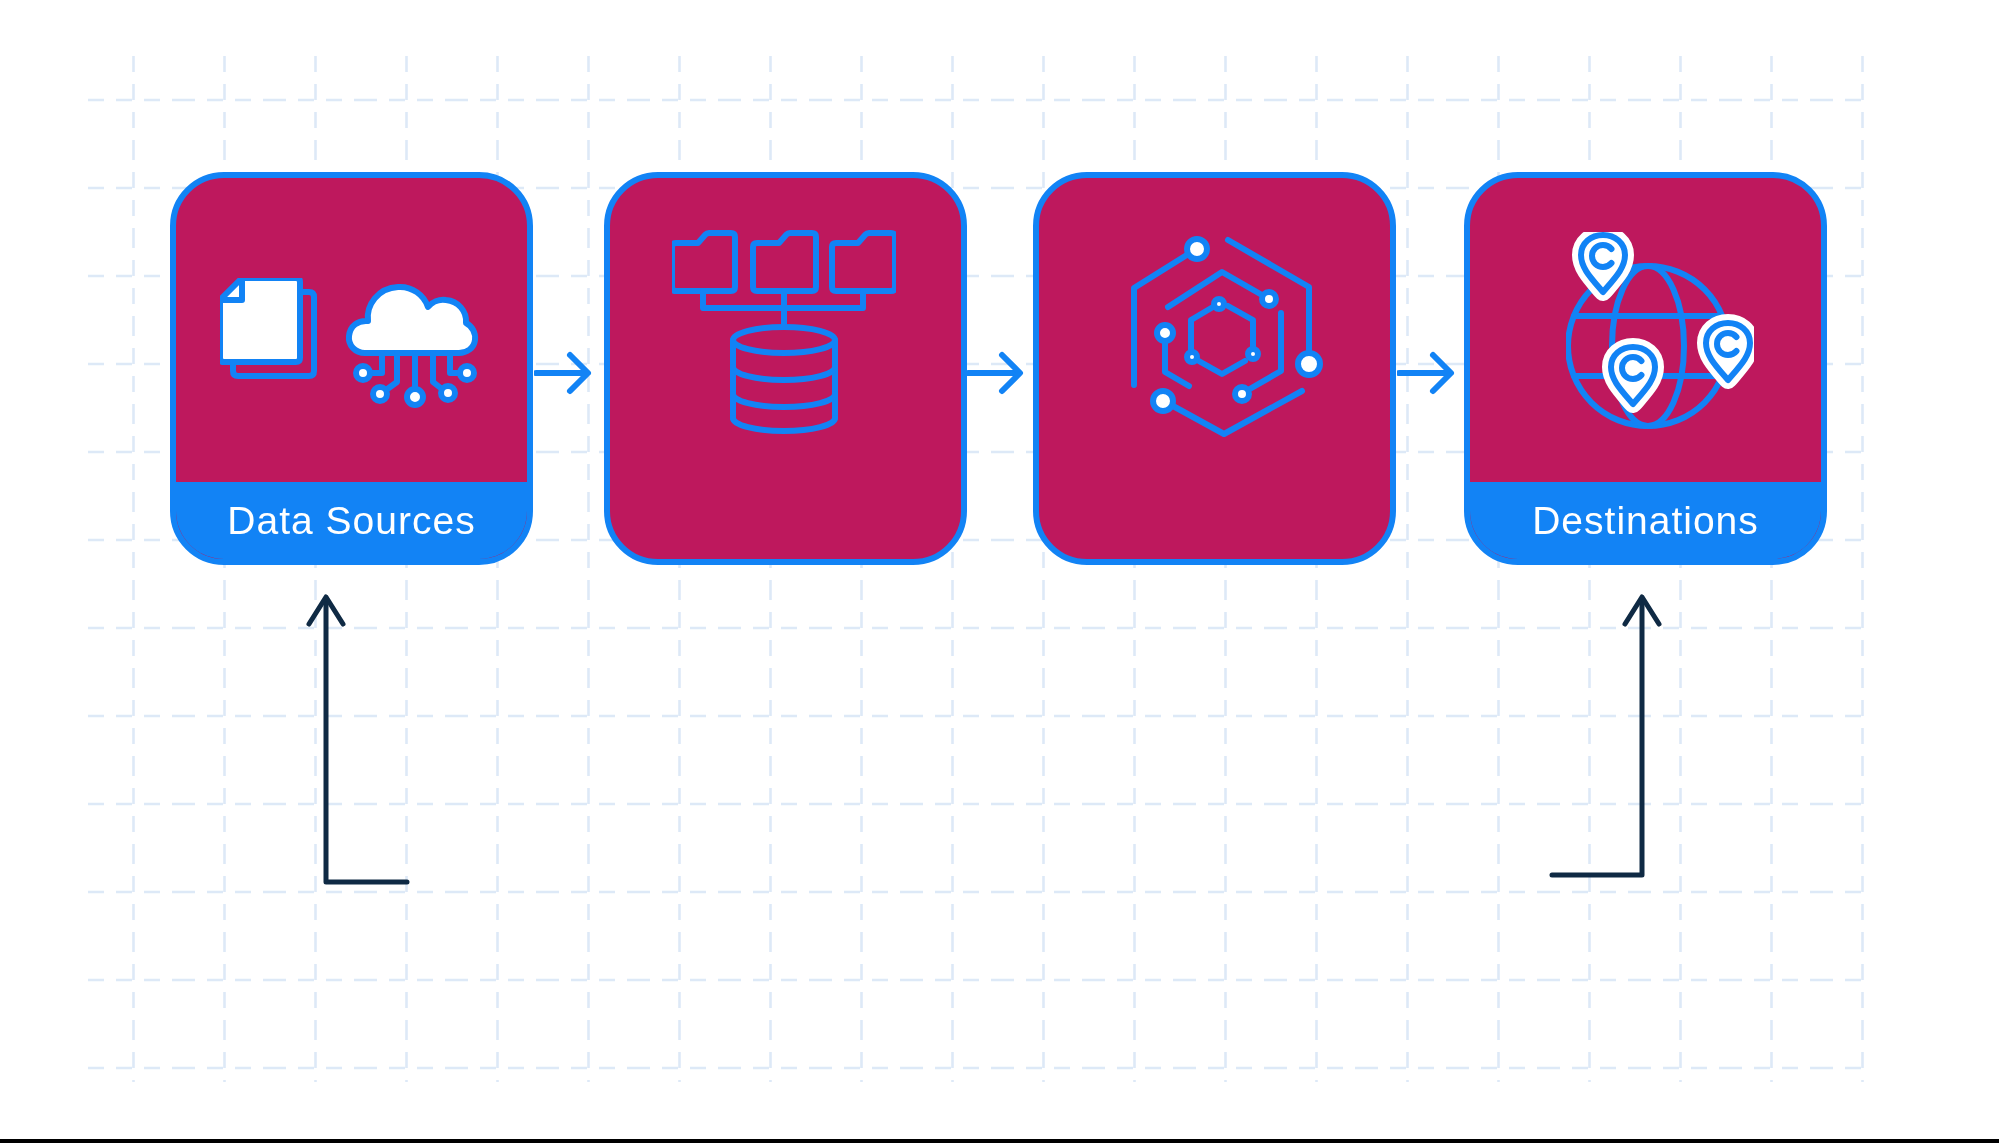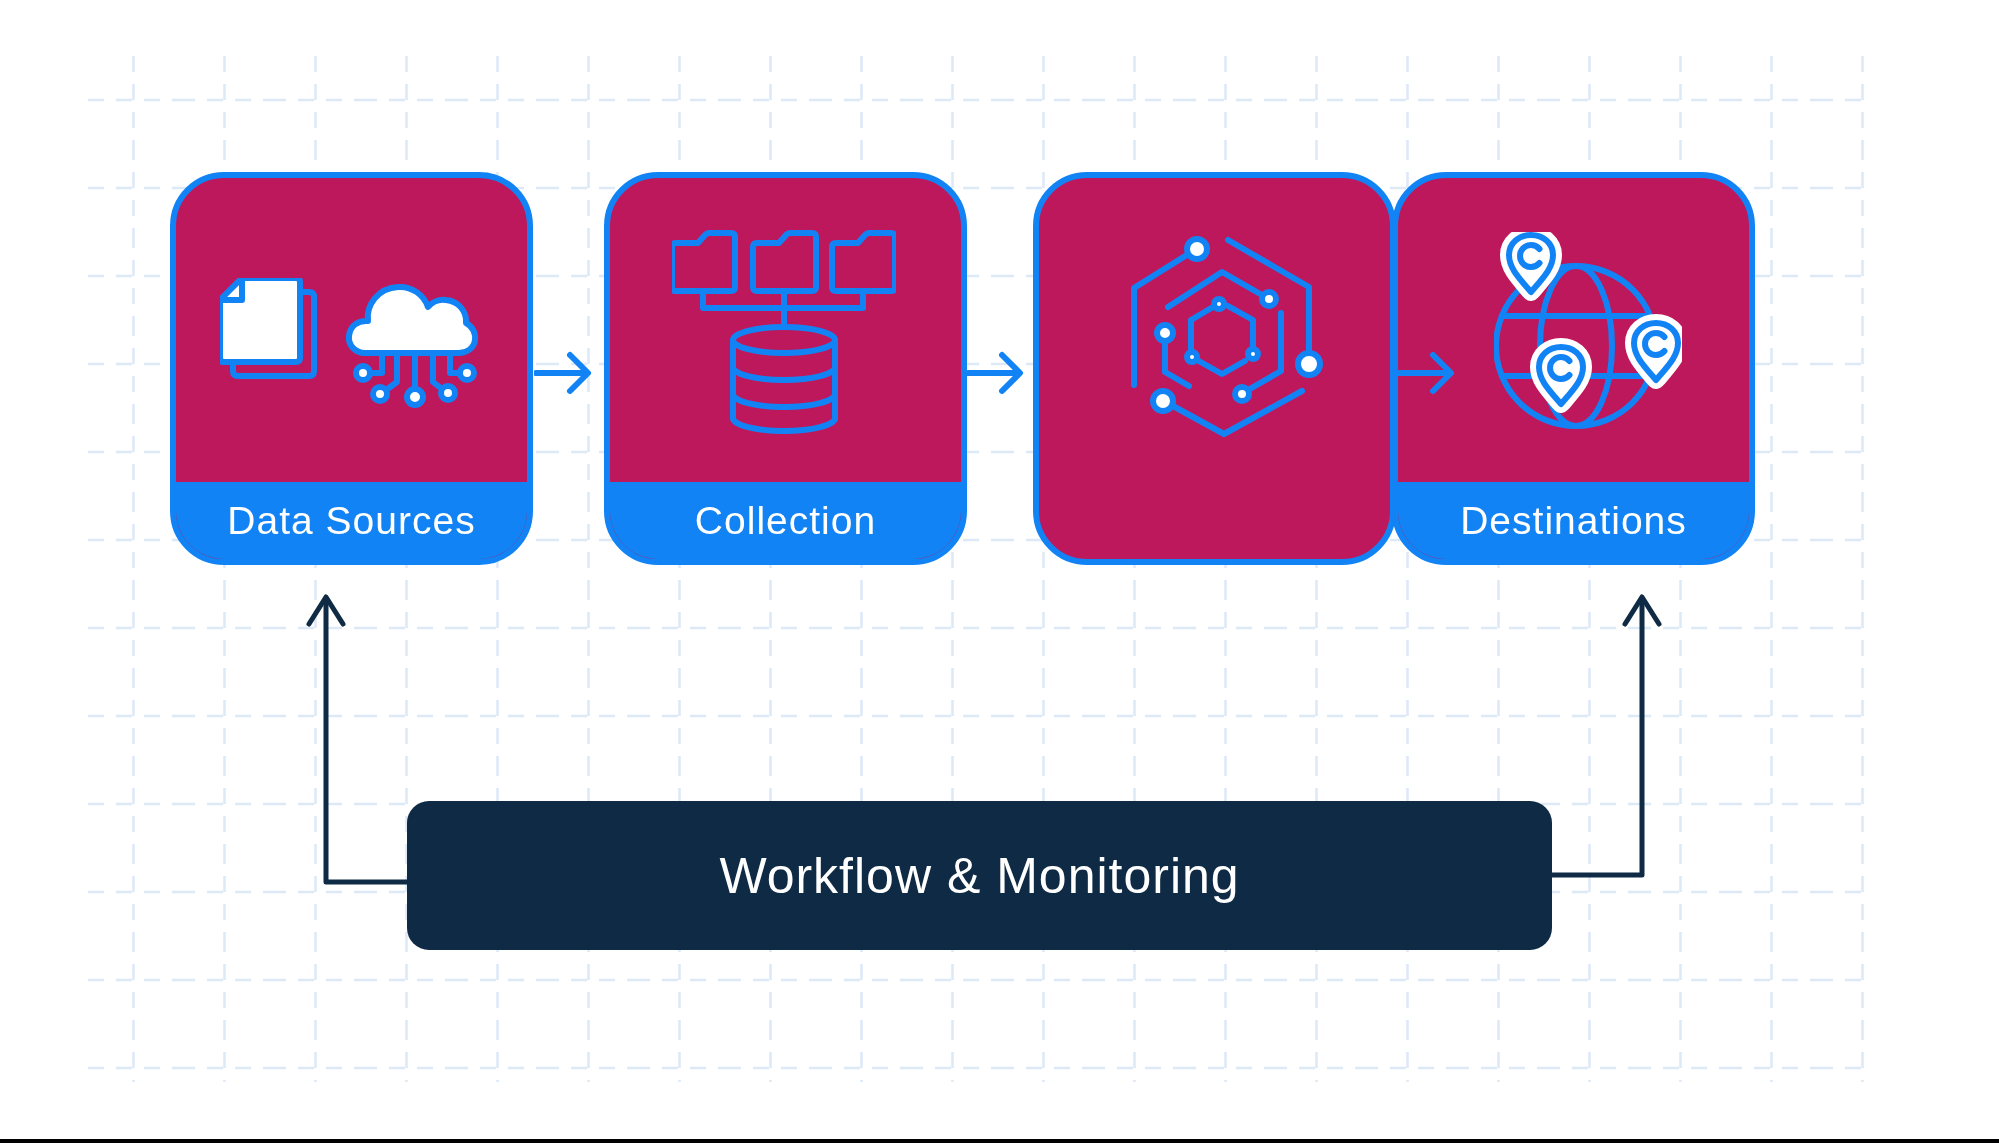--- a/index.html
+++ b/index.html
@@ -24,21 +24,21 @@
     position:absolute;top:172px;
     width:363px;height:393px;
     background:#be185d;
     border:6px solid var(--accent-blue);
     border-radius:54px;
     overflow:hidden;
   }
   .stage.s1{left:170px;}
   .stage.s2{left:604px;}
   .stage.s3{left:1033px;}
-  .stage.s4{left:1392px;text-align:right;}
+  .stage.s4{left:1464px;text-align:right;}
   .stage .icon{position:absolute;}
   .stage.s1 .icon{left:44px;top:100px;}
   .stage.s2 .icon{left:62px;top:52px;}
   .stage.s3 .icon{left:77px;top:55px;}
   .stage.s4 .icon{left:96px;top:54px;}
   .stage-label{
     position:absolute;left:0;right:0;bottom:0;height:77px;
     background:var(--accent-blue);
     color:var(--text-on-blue);
     display:flex;align-items:center;justify-content:center;
@@ -116,21 +116,20 @@
       </g>
       <path class="ln" d="M31,61 V78 M112,61 V78 M191,61 V78 M31,78 H191 M112,78 V97"></path>
       <g>
         <ellipse class="ln" cx="112" cy="110" rx="51" ry="13"></ellipse>
         <path class="ln" d="M61,110 V188 M163,110 V188"></path>
         <path class="ln" d="M61,137 A51,13 0 0 0 163,137"></path>
         <path class="ln" d="M61,164 A51,13 0 0 0 163,164"></path>
         <path class="ln" d="M61,188 A51,13 0 0 0 163,188"></path>
       </g>
     </svg>
-    <div class="stage-label">Collection</div>
   </div>
 
   <div class="stage s3">
     <svg class="icon" width="210" height="206" viewBox="0 0 210 206">
       <path class="ln" d="M74,20 L18,55 V152"></path>
       <circle class="nd" cx="81" cy="16" r="10"></circle>
       <path class="ln" d="M112,7 L193,54 V119"></path>
       <circle class="nd" cx="193" cy="131" r="11"></circle>
       <path class="ln" d="M186,158 L108,201 L57,173"></path>
       <circle class="nd" cx="47" cy="168" r="10"></circle>
@@ -191,18 +190,15 @@
 
   <svg class="feedback-left" width="120" height="300" viewBox="0 0 120 300">
     <path class="navln" d="M107,294 H26 V12"></path>
     <path class="navln" d="M9,36 L26,9 L43,36"></path>
   </svg>
   <svg class="feedback-right" width="132" height="294" viewBox="0 0 132 294">
     <path class="navln" d="M17,287 H107 V12"></path>
     <path class="navln" d="M90,36 L107,9 L124,36"></path>
   </svg>
 
-  <div class="wf-bar">
-    <span>Workflow &amp; Monitoring</span>
-  </div>
 
   <div class="bottom-line"></div>
 </div>
 
 </body></html>

